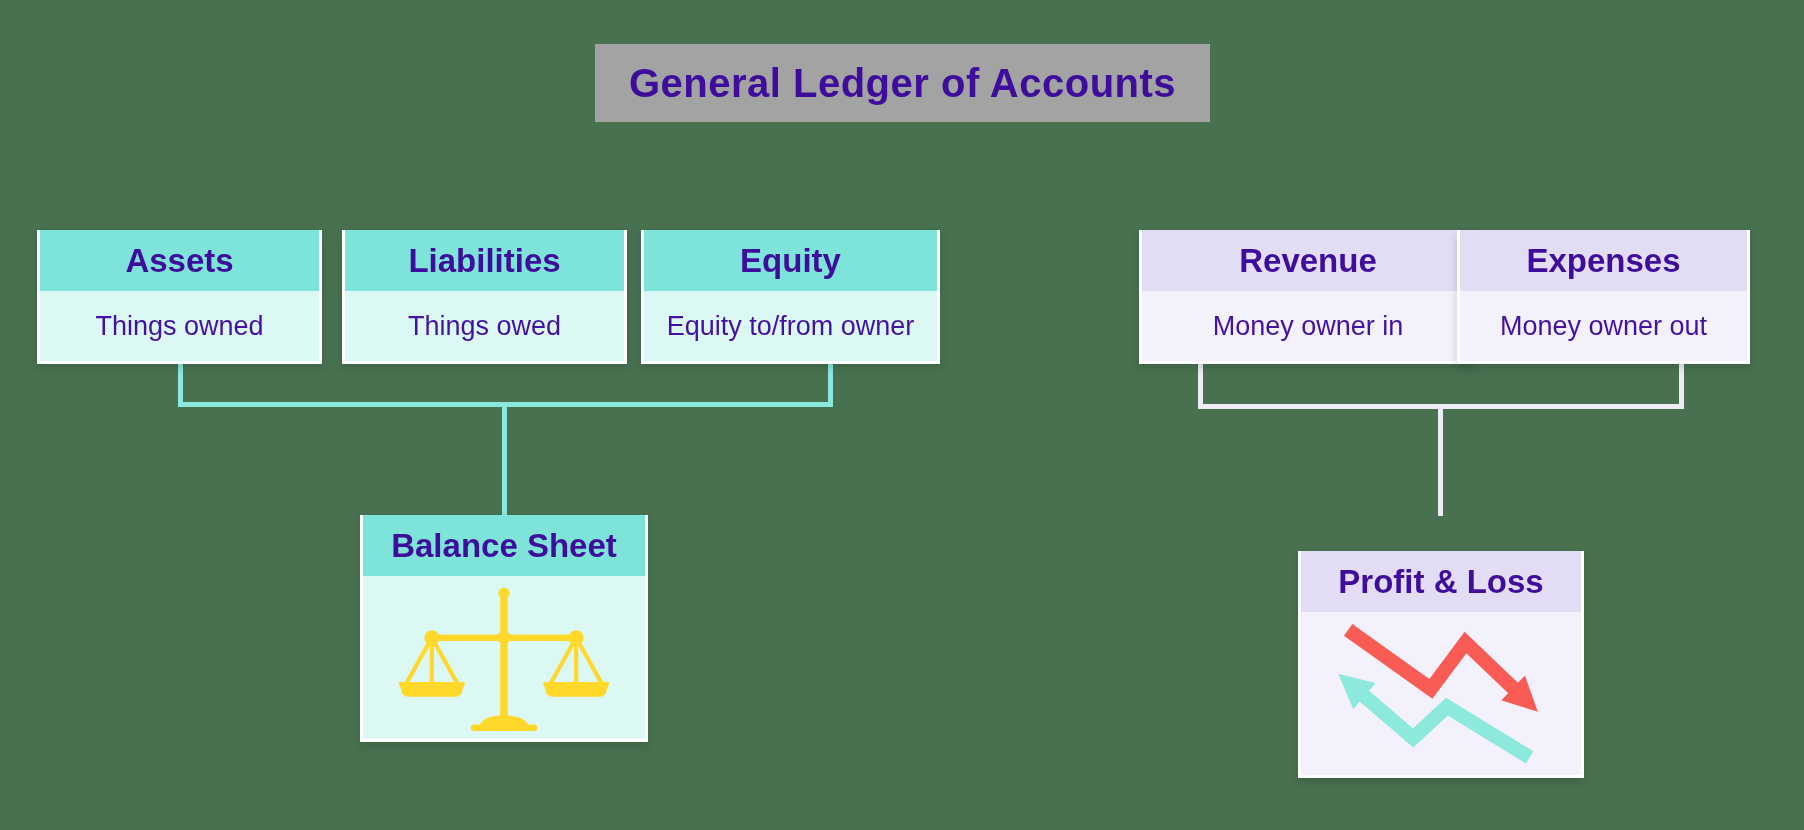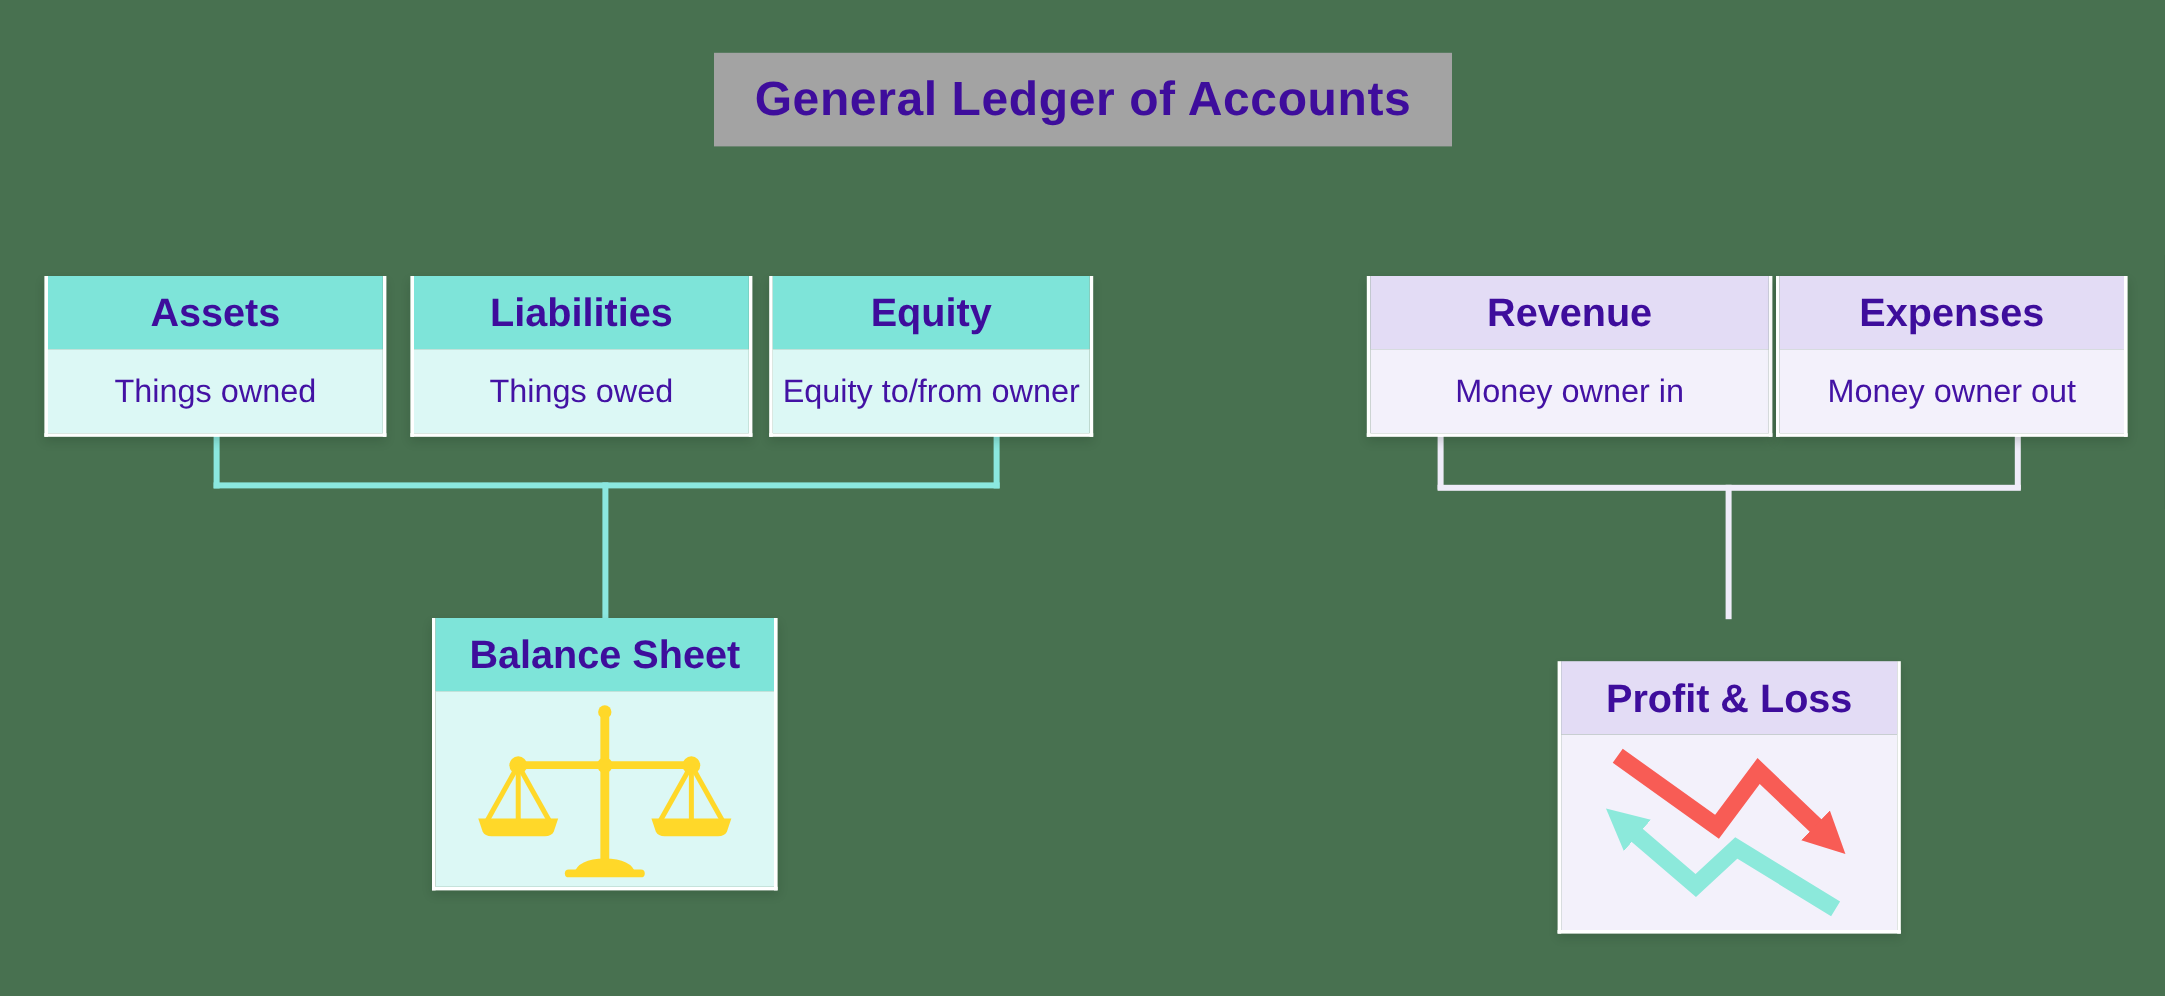--- a/index.html
+++ b/index.html
@@ -72,31 +72,31 @@
   <div class="node teal" style="left:342px;top:230px;width:285px;height:134px;">
     <div class="node-header">Liabilities</div>
     <div class="node-body">Things owed</div>
   </div>
 
   <div class="node teal" style="left:37px;top:230px;width:285px;height:134px;">
     <div class="node-header">Assets</div>
     <div class="node-body">Things owned</div>
   </div>
 
-  <div class="node teal" style="left:641px;top:230px;width:270px;height:134px;">
+  <div class="node teal" style="left:641px;top:230px;width:299px;height:134px;">
     <div class="node-header">Equity</div>
     <div class="node-body">Equity to/from owner</div>
   </div>
 
   <div class="node lav" style="left:1139px;top:230px;width:338px;height:134px;">
     <div class="node-header">Revenue</div>
     <div class="node-body">Money owner in</div>
   </div>
 
-  <div class="node lav" style="left:1457px;top:230px;width:293px;height:134px;margin-left:23px;">
+  <div class="node lav" style="left:1457px;top:230px;width:293px;height:134px;">
     <div class="node-header">Expenses</div>
     <div class="node-body">Money owner out</div>
   </div>
 
   <div class="node teal" style="left:360px;top:515px;width:288px;height:227px;">
     <div class="node-header">Balance Sheet</div>
     <div class="node-body icon-wrap">
       <svg width="222" height="148" viewBox="0 0 240 160" aria-hidden="true">
         <g fill="#FFD829" stroke="#FFD829">
           <circle cx="120" cy="10" r="6" stroke="none"></circle>

